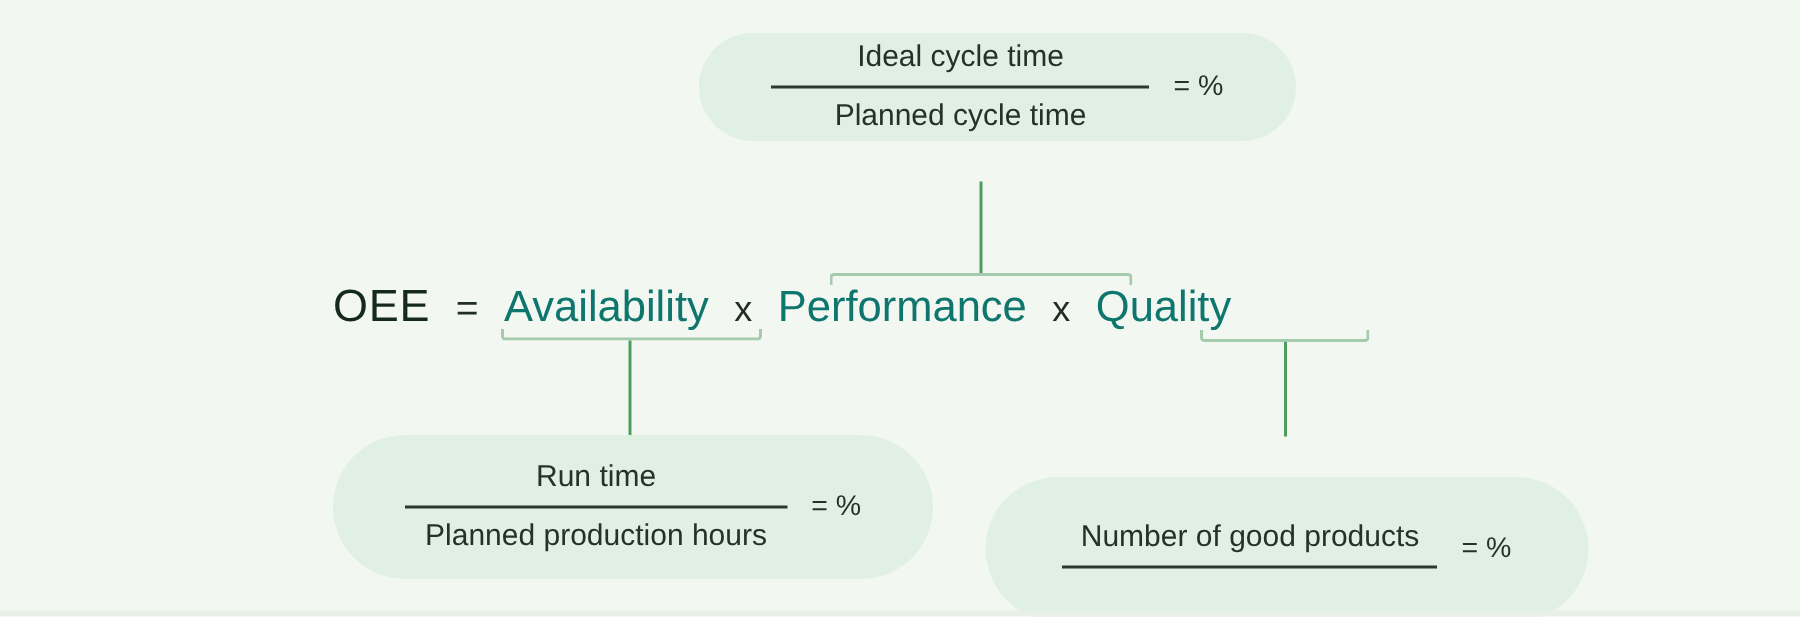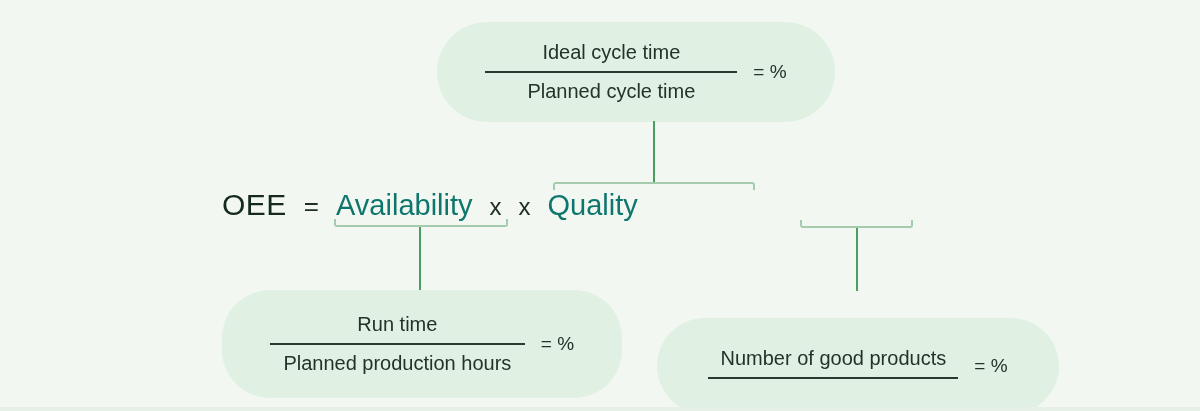--- a/index.html
+++ b/index.html
@@ -18,22 +18,22 @@
   }
   
   .fbox {
     position: absolute;
     background: #e0f0e3;
     display: flex;
     align-items: center;
     justify-content: center;
     color: #24332a;
   }
-  .fbox.top   { left: 437px; top: 22px;  width: 398px; height: 100px; border-radius: 50px; }
-  .fbox.bl    { left: 222px; top: 290px; width: 400px; height: 108px;  border-radius: 48px; }
+  .fbox.top   { left: 466px; top: 22px;  width: 398px; height: 72px; border-radius: 50px; }
+  .fbox.bl    { left: 222px; top: 290px; width: 400px; height: 96px;  border-radius: 48px; }
   .fbox.br    { left: 657px; top: 290px; width: 402px; height: 96px;  border-radius: 48px; margin-top: 28px; }
 
   .fraction {
     display: inline-flex;
     flex-direction: column;
     align-items: center;
   }
   .num, .den {
     font-size: 20px;
     line-height: 1.15;
@@ -140,20 +140,21 @@
   </div>
 
   <div class="vline perf"></div>
   <div class="bracket down perf"></div>
 
   <div class="formula">
     <span class="oee">OEE</span>
     <span class="feq">=</span>
     <span class="term">Availability</span>
     <span class="op">x</span>
+    <span class="term">Performance</span>
     <span class="op">x</span>
     <span class="term">Quality</span>
   </div>
 
   <div class="bracket up avail"></div>
   <div class="vline avail"></div>
 
   <div class="bracket up qual"></div>
   <div class="vline qual"></div>
 

